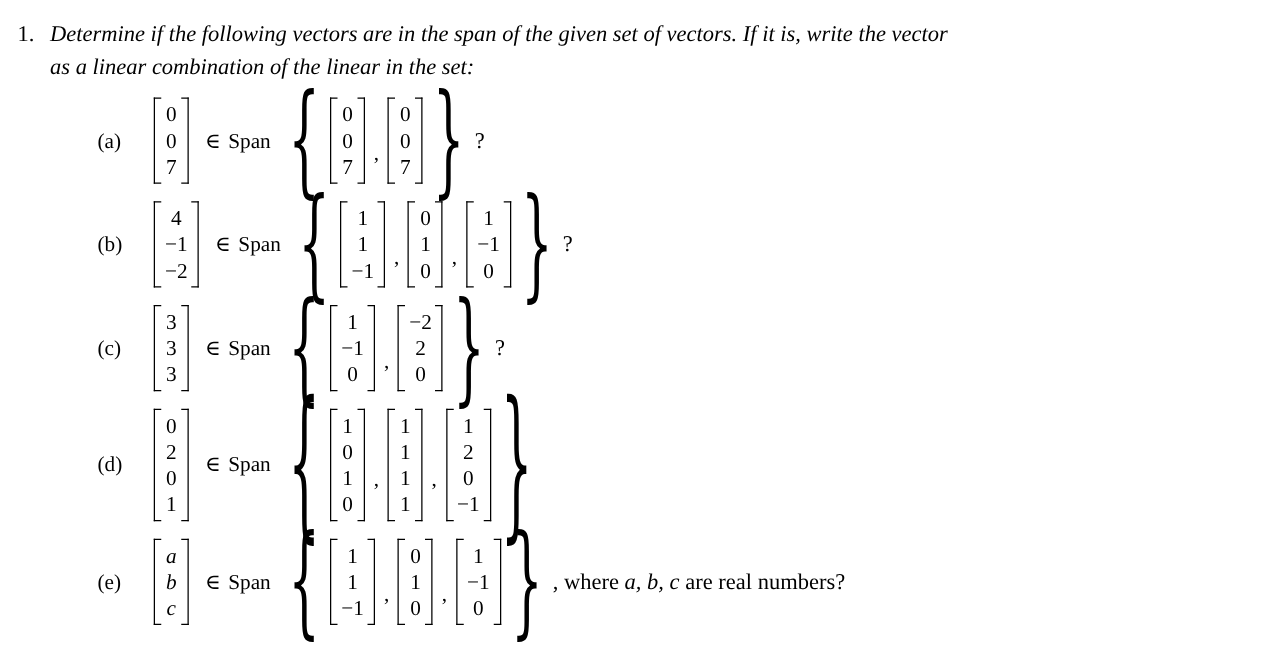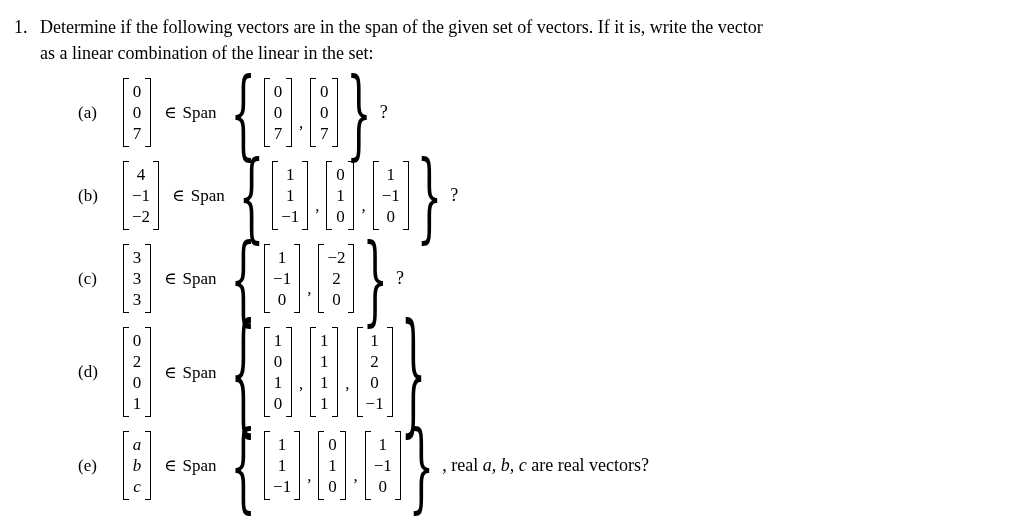--- a/index.html
+++ b/index.html
@@ -14,21 +14,21 @@
   }
   .page { padding: 14px 0 0 14px; }
 
   
   .problem-header {
     display: flex;
     font-size: 18px;
     line-height: 26px;
   }
   .prob-num { flex: none; width: 26px; }
-  .prob-text { flex: 1; }
+  .prob-text { flex: 1; font-style: italic; }
 
   
   .parts { margin-left: 64px; margin-top: 8px; }
   .part {
     display: flex;
     align-items: center;
     padding: 4px 0;
     margin-bottom: 6px;
     font-size: 17px;
   }
@@ -243,16 +243,16 @@
             <span class="entry">0</span>
           </span>
           <span class="comma">,</span>
           <span class="vec">
             <span class="entry">1</span>
             <span class="entry">−1</span>
             <span class="entry">0</span>
           </span>
         </span>
     <span class="brace">}</span>
-    <span class="suffix"><span>, real </span><span class="ital">a, b, c</span><span> are real vectors?</span></span>
+    <span class="suffix"><span>, where </span><span class="ital">a, b, c</span><span> are real numbers?</span></span>
   </div>
 </div>
 </div>
 
 </body></html>

